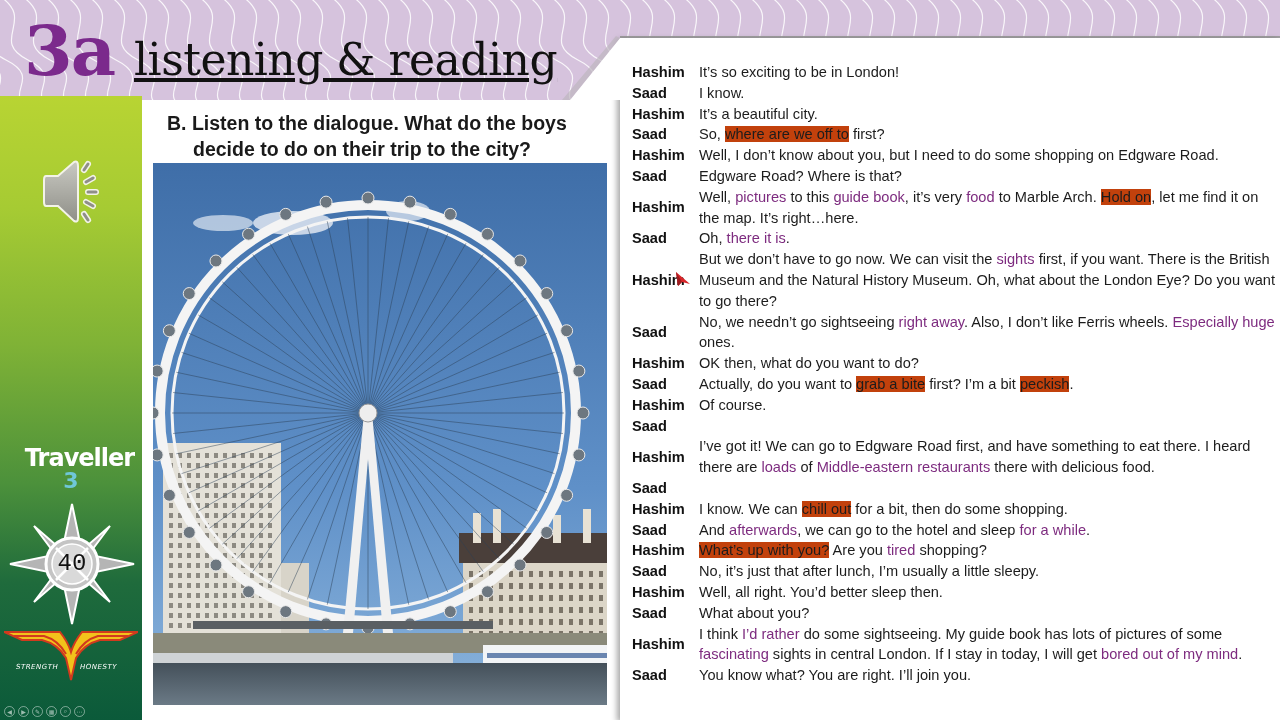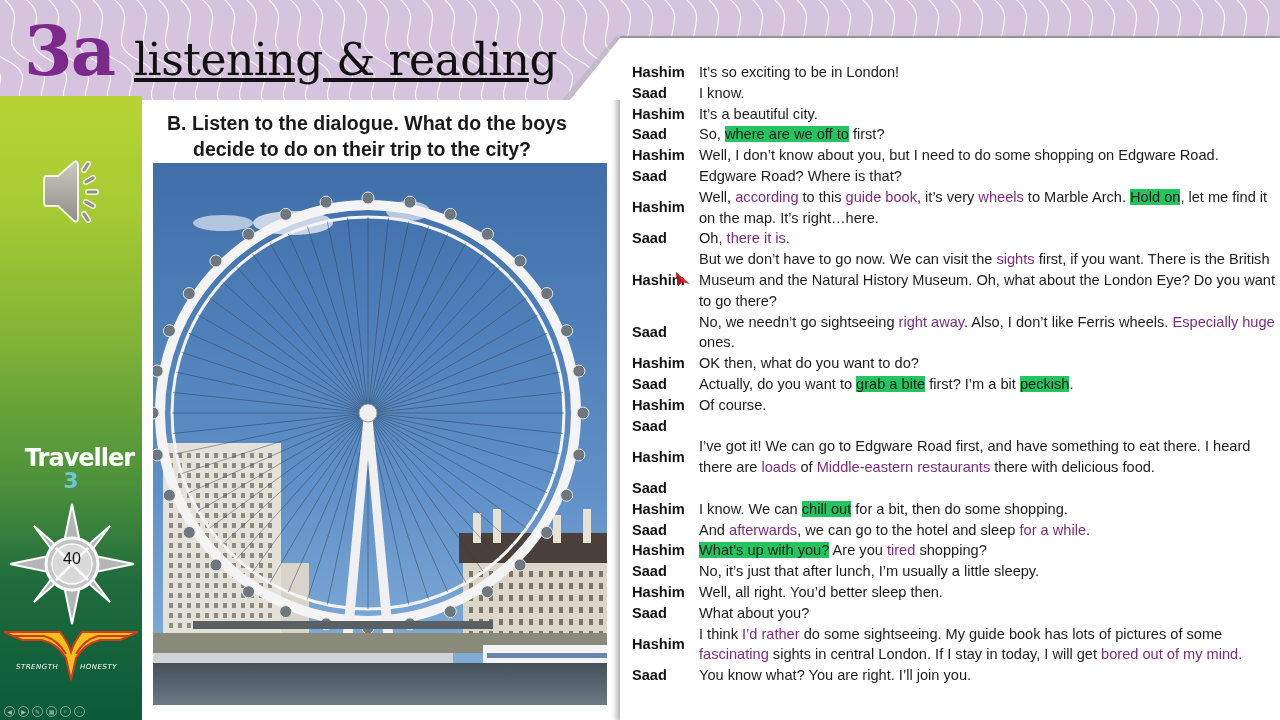--- a/index.html
+++ b/index.html
@@ -56,21 +56,21 @@
     color: #ffffff; letter-spacing: -1px; z-index: 3;
   }
   .brand-level {
     position: absolute; left: 0; top: 468px; width: 142px; text-align: center;
     font-family: "DejaVu Sans", sans-serif; font-weight: bold; font-size: 22px;
     color: #6fc7d8; z-index: 3;
   }
   .compass { position: absolute; left: 8px; top: 502px; z-index: 3; }
   .page-number {
     position: absolute; left: 48px; top: 550px; width: 48px; text-align: center;
-    font-family: Liberation Sans, sans-serif; font-size: 16px; color: #111; z-index: 4;
+    font-family: Liberation Mono, monospace; font-size: 24px; color: #111; z-index: 4;
   }
   .wings { position: absolute; left: 4px; top: 628px; z-index: 3; }
   .wings-label {
     position: absolute; top: 663px; font-family: "DejaVu Sans", sans-serif;
     font-weight: normal; font-style: italic; font-size: 7px; color: #fff; z-index: 4;
     letter-spacing: 0.5px;
   }
   .controls {
     position: absolute; left: 4px; top: 706px; display: flex; gap: 3px; z-index: 3;
   }
@@ -95,21 +95,21 @@
   }
 
   
   .dialogue {
     position: absolute; left: 632px; top: 62px; width: 645px; z-index: 5;
     font-family: "Liberation Sans", sans-serif; font-size: 14.6px; color: #1c1c1c;
   }
   .turn { display: flex; line-height: 20.8px; align-items: center; }
   .speaker-name { width: 67px; flex: none; font-weight: bold; color: #111; }
   .speech { flex: 1; }
-  .hl { background: #22c55e; }
+  .hl { background: #c2410c; }
   .kw { color: #7d2b7f; }
   .cursor { position: absolute; left: 674px; top: 270px; z-index: 6; }
 </style>
 </head>
 <body>
 
 <div class="banner">
   <svg class="waves" width="1280" height="100" viewBox="0 0 1280 100">
     <g fill="none" stroke="#ffffff" stroke-width="1.2" opacity="0.85" id="wavegroup">
         <path d="M-200 -5 C -160 20, -210 40, -170 60 S -180 95, -140 110"></path>
@@ -752,21 +752,21 @@
     <div class="turn">
       <span class="speaker-name">Hashim</span>
       <span class="speech"><span>Well, I don’t know about you, but I need to do some shopping on Edgware Road.</span></span>
     </div>
     <div class="turn">
       <span class="speaker-name">Saad</span>
       <span class="speech"><span>Edgware Road? Where is that?</span></span>
     </div>
     <div class="turn">
       <span class="speaker-name">Hashim</span>
-      <span class="speech"><span>Well, </span><span class="kw">according</span><span> to this </span><span class="kw">guide book</span><span>, it’s very </span><span class="kw">wheels</span><span> to Marble Arch. </span><span class="hl">Hold on</span><span>, let me find it on the map. It’s right…here.</span></span>
+      <span class="speech"><span>Well, </span><span class="kw">pictures</span><span> to this </span><span class="kw">guide book</span><span>, it’s very </span><span class="kw">food</span><span> to Marble Arch. </span><span class="hl">Hold on</span><span>, let me find it on the map. It’s right…here.</span></span>
     </div>
     <div class="turn">
       <span class="speaker-name">Saad</span>
       <span class="speech"><span>Oh, </span><span class="kw">there it is</span><span>.</span></span>
     </div>
     <div class="turn">
       <span class="speaker-name">Hashim</span>
       <span class="speech"><span>But we don’t have to go now. We can visit the </span><span class="kw">sights</span><span> first, if you want. There is the British Museum and the Natural History Museum. Oh, what about the London Eye? Do you want to go there?</span></span>
     </div>
     <div class="turn">

